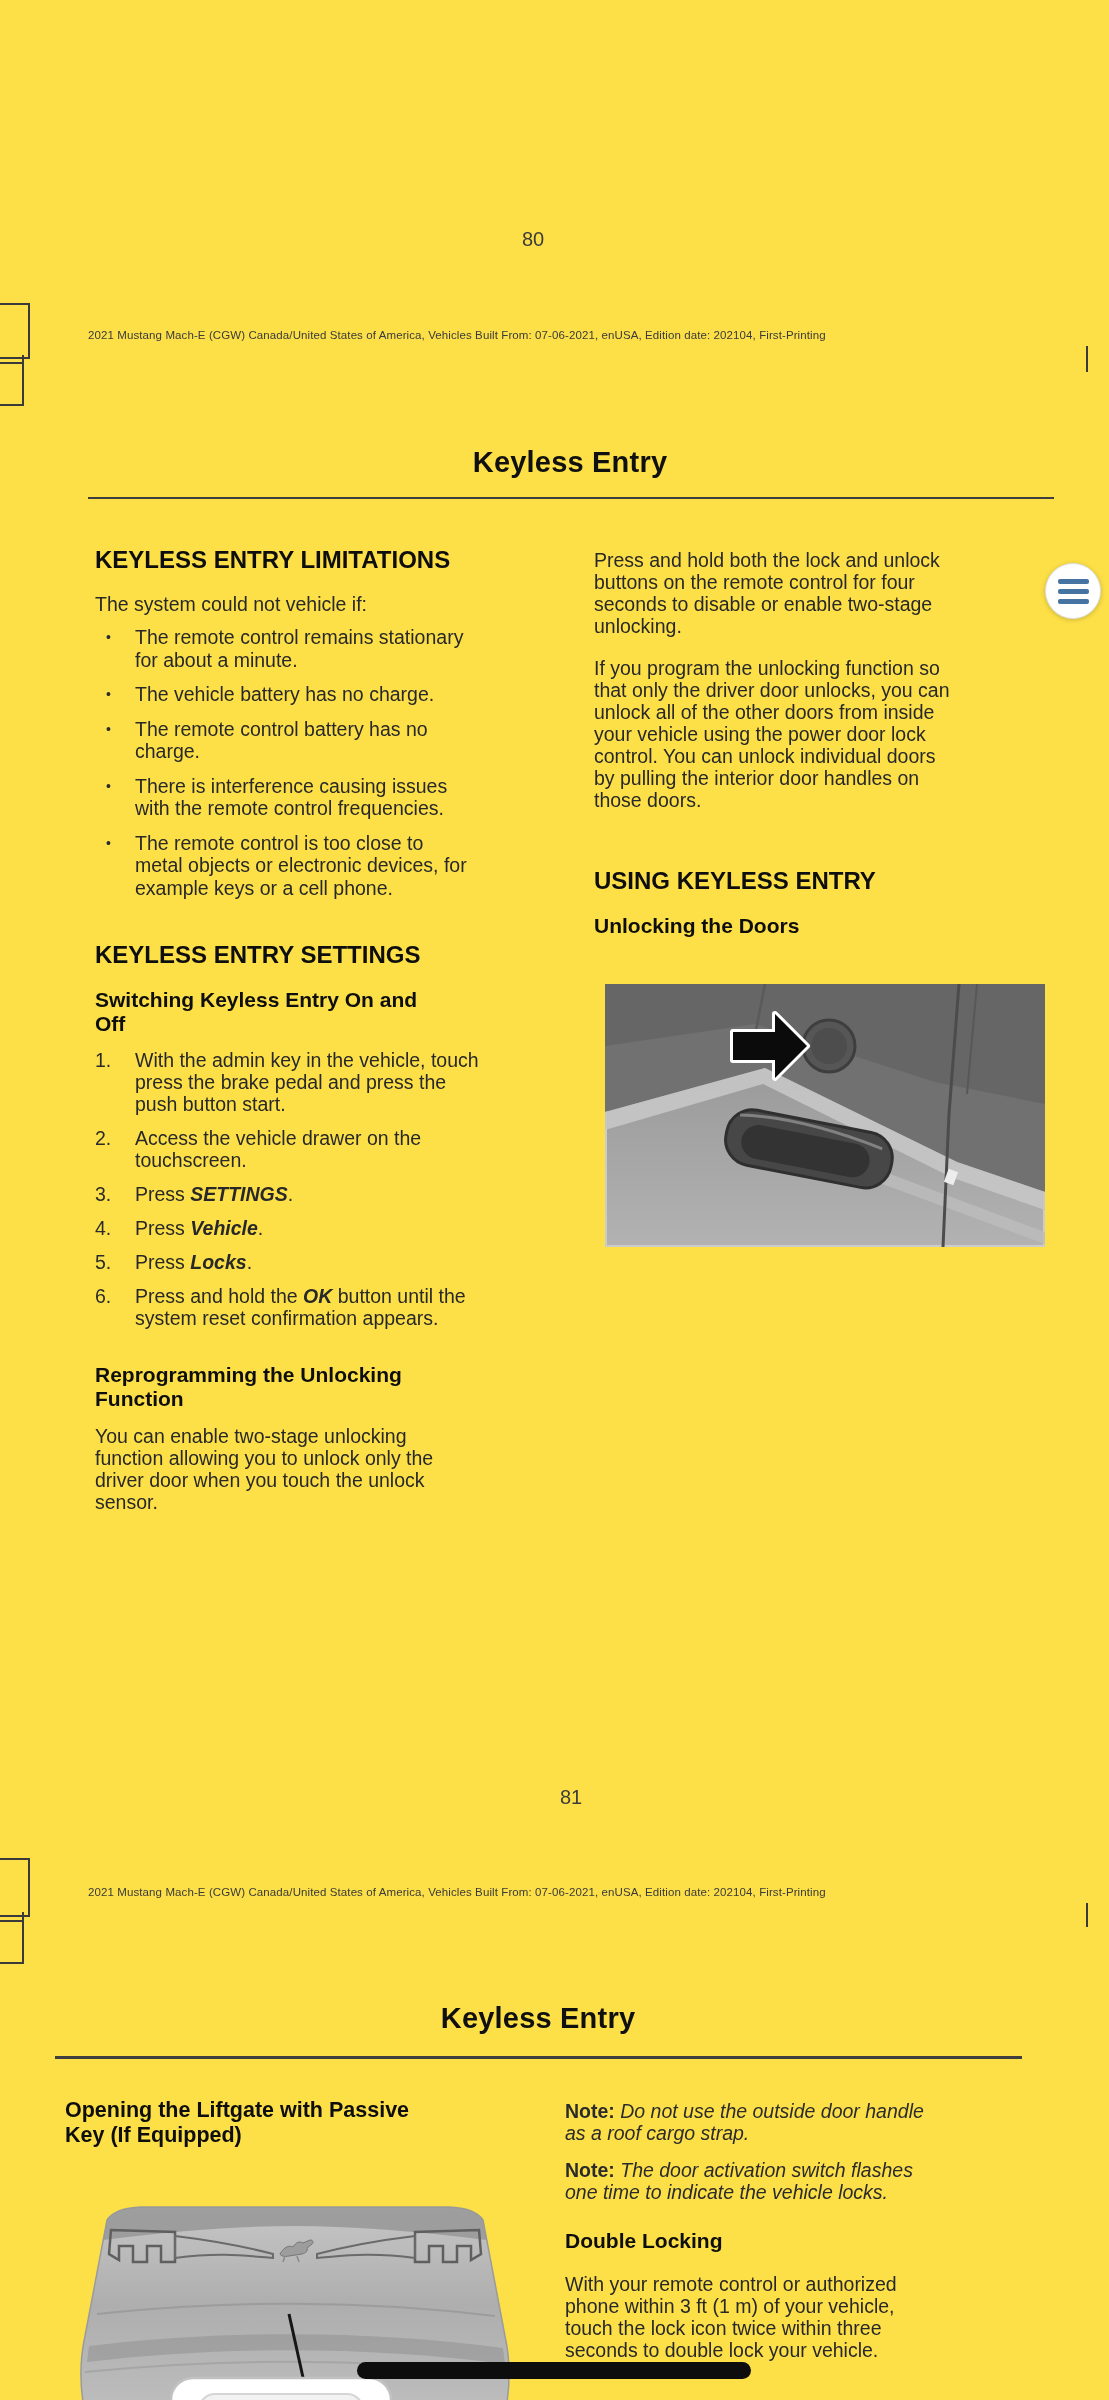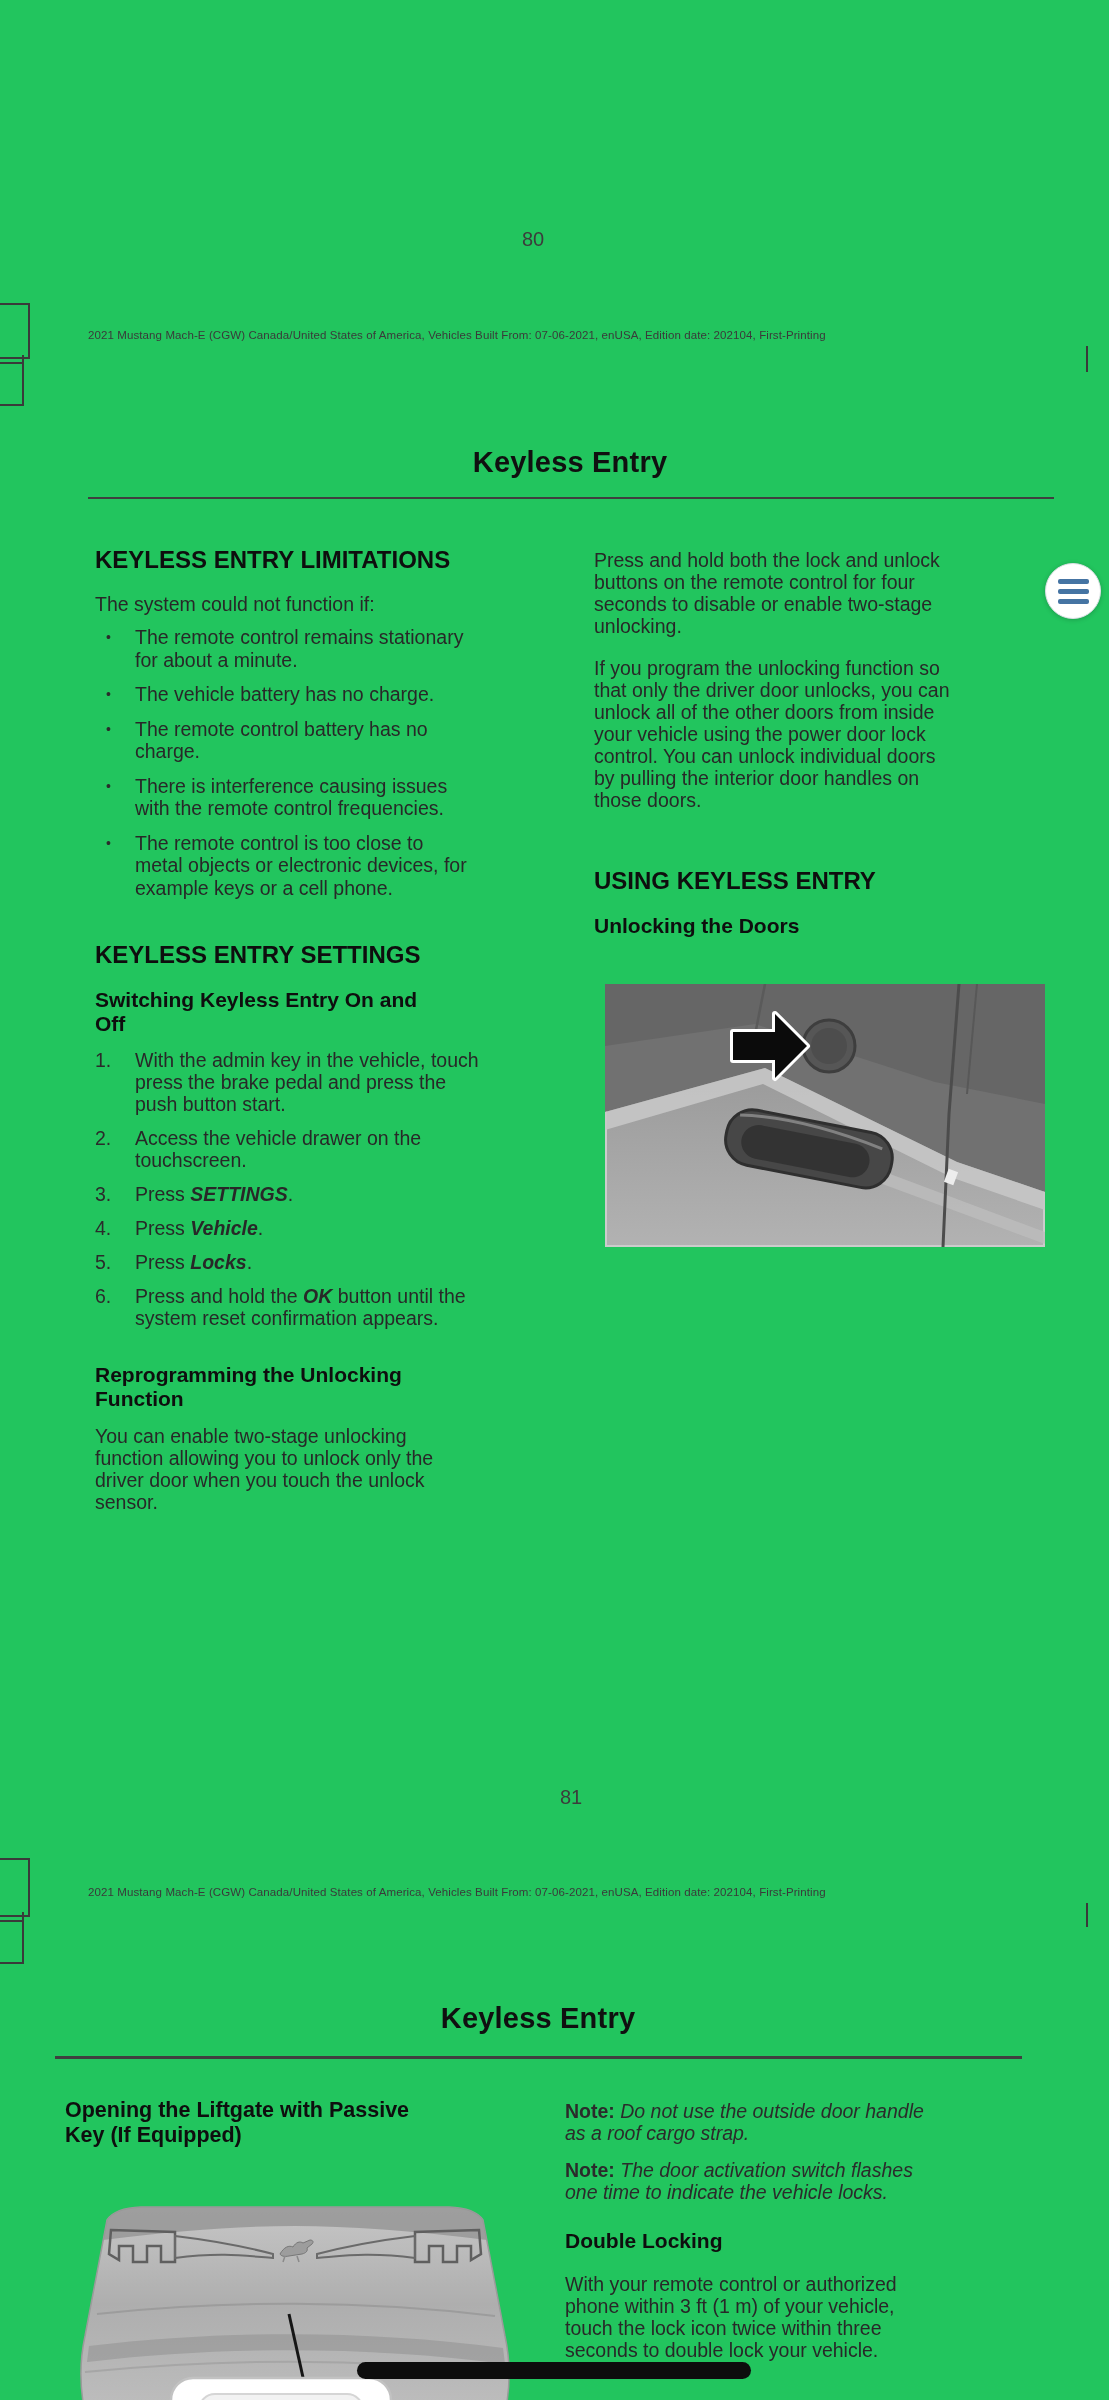--- a/index.html
+++ b/index.html
@@ -1,17 +1,17 @@
 <!DOCTYPE html>
 <html><head>
 <meta charset="utf-8">
 <style>
   html,body{margin:0;padding:0;background:#ffffff;}
   #canvas{
-    position:relative;width:1109px;height:2400px;background:#22c55e;overflow:hidden;
+    position:relative;width:1109px;height:2400px;background:#fde047;overflow:hidden;
     font-family:"Liberation Sans", sans-serif;color:#2b2b2b;
   }
   .pagenum{position:absolute;font-size:20px;color:#3c3c3c;}
   #pn80{top:228px;left:0;width:1066px;text-align:center;}
   #pn81{top:1786px;left:0;width:1142px;text-align:center;}
   .docheader{position:absolute;left:88px;font-size:11.5px;color:#3a3a3a;letter-spacing:.1px;white-space:nowrap;}
   #hdr1{top:329px;}
   #hdr2{top:1886px;}
   .doctitle{position:absolute;font-weight:700;font-size:29px;color:#101010;text-align:center;letter-spacing:.2px;}
   #title1{top:446px;left:0;width:1140px;}
@@ -97,21 +97,21 @@
   <div class="ctick" id="ct1a"></div>
   <div class="ctick" id="ct1r"></div>
 
   <div class="docheader" id="hdr1">2021 Mustang Mach-E (CGW) Canada/United States of America, Vehicles Built From: 07-06-2021, enUSA, Edition date: 202104, First-Printing</div>
 
   <div class="doctitle" id="title1">Keyless Entry</div>
   <div class="rule" id="rule1"></div>
 
   <div class="col" id="l1">
     <h2 class="h1 l1-h1a">KEYLESS ENTRY LIMITATIONS</h2>
-    <p class="body">The system could not function if:</p>
+    <p class="body">The system could not vehicle if:</p>
     <ul class="bullets">
       <li>
         <span class="mk">•</span>
         <span class="bt body">The remote control remains stationary
 for about a minute.</span>
       </li>
       <li>
         <span class="mk">•</span>
         <span class="bt body">The vehicle battery has no charge.</span>
       </li>

